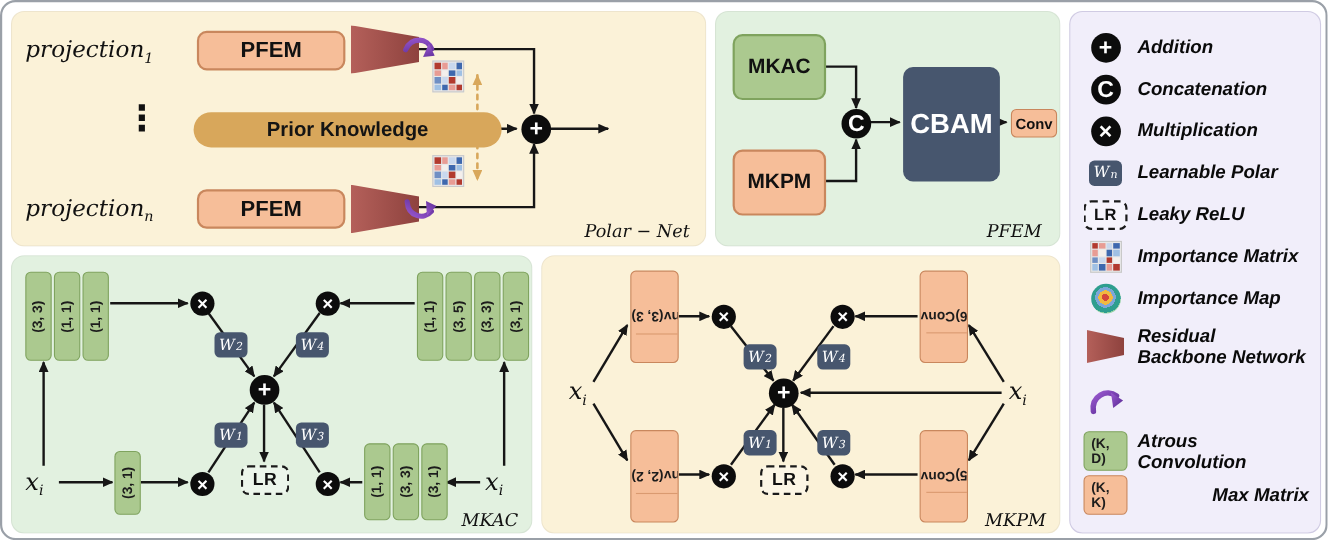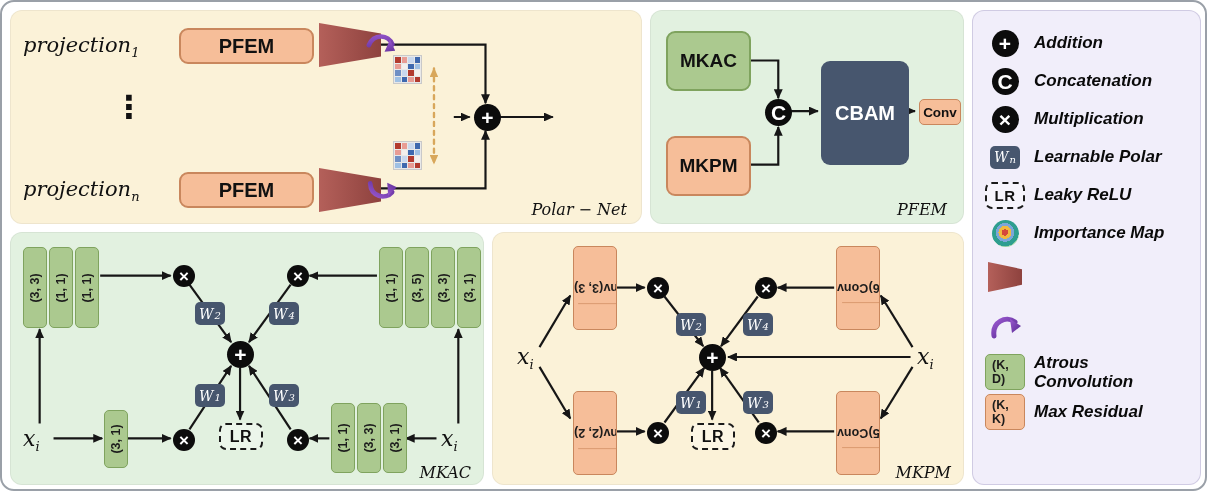--- a/index.html
+++ b/index.html
@@ -19,21 +19,21 @@
   .plabel { position:absolute; font-family:"DejaVu Serif","Liberation Serif",serif; font-style:italic; font-size:16px; color:#111; }
   .dots { font-weight:700; font-size:32px; line-height:1; }
 
   .op { border-radius:50%; background:#0c0c0c; color:#fff; display:flex; align-items:center; justify-content:center; font-weight:700; line-height:1; }
   .op.md { width:27px; height:27px; font-size:21px; }
   .op.sm { width:22px; height:22px; font-size:17px; }
 
   .cc { display:flex; align-items:center; justify-content:center; }
   .sbox { background:#F6BE99; border:2px solid #C9875D; border-radius:9px; font-weight:700; font-size:20px; }
   .gbox { background:#ABC98F; border:2px solid #7FA35E; border-radius:9px; font-weight:600; font-size:19px; }
-  .slate { background:#47566E; color:#fff; border-radius:9px; font-weight:600; font-size:20px; }
+  .slate { background:#47566E; color:#fff; border-radius:9px; font-weight:600; font-size:25px; }
   .convbox { background:#F6BE99; border:1.5px solid #C9875D; border-radius:5px; font-weight:700; font-size:13.5px; }
   .fcbox { background:#fff; border:2.5px solid #111; border-radius:8px; font-size:21px; }
   .pill { background:#D8A75B; border-radius:17px; font-weight:700; font-size:18.5px; color:#141414; }
 
   .trap { background:linear-gradient(90deg,#B4605A 0%,#8E423E 100%); clip-path:polygon(0 0,100% 24%,100% 76%,0 100%); }
   .imatrix { width:29px; height:29px; display:grid; grid-template-columns:repeat(4,1fr); grid-auto-rows:1fr; gap:1px; padding:1px; background:#e8e8e8; border:1px solid #c9c9c9; }
   .imatrix i { display:block; }
   .imap { width:27px; height:27px; border-radius:50%;
           background:radial-gradient(circle at 48% 46%, #d5473b 0 16%, #f0b93f 16% 32%, #7ca6d8 32% 46%, #2e9e8f 46% 68%, #8ecf9f 68% 82%, #2e9e8f 82% 100%); }
 
@@ -50,21 +50,21 @@
   .kv2 .col { flex:1; display:flex; align-items:center; justify-content:center; }
   .kv2 .col + .col { border-left:1.5px solid #DA9A70; }
   .kv2 span { transform:rotate(-90deg); white-space:nowrap; font-weight:700; font-size:12.5px; color:#1c1c1c; }
   .kbox { border-radius:5px; font-weight:700; font-size:12.5px; display:flex; align-items:center; justify-content:center; padding:3px 6px; color:#1c1c1c; }
   .kbox.green { background:#ABC98F; border:1.5px solid #7FA35E; }
   .kbox.orange { background:#F6BE99; border:1.5px solid #C9875D; }
 
   .legend-list { position:absolute; inset:0; padding:13px 10px 8px 12px; display:flex; flex-direction:column; }
   .lrow { display:flex; align-items:center; gap:9px; min-height:38px; }
   .lrow.two { min-height:50px; }
-  .lrow.short { min-height:40px; }
+  .lrow.short { min-height:40px;justify-content:space-between; }
   .lic { width:40px; display:flex; justify-content:center; flex:0 0 40px; }
   .llabel { font-size:17px; font-weight:600; line-height:1.12; color:#0a0a0a;font-style:italic; }
 </style>
 </head>
 <body>
 
 <svg width="0" height="0" style="position:absolute" aria-hidden="true">
   <defs>
     <marker id="ah" viewBox="0 0 10 9" markerWidth="10" markerHeight="9" refX="9" refY="4.5" orient="auto" markerUnits="userSpaceOnUse">
       <path d="M0,0 L10,4.5 L0,9 Z" fill="#161616"></path>
@@ -139,20 +139,21 @@
         <i style="background: rgb(111, 143, 196);"></i>
         <i style="background: rgb(201, 216, 238);"></i>
         <i style="background: rgb(178, 58, 46);"></i>
         <i style="background: rgb(244, 239, 236);"></i>
         <i style="background: rgb(159, 192, 228);"></i>
         <i style="background: rgb(62, 104, 174);"></i>
         <i style="background: rgb(232, 156, 148);"></i>
         <i style="background: rgb(178, 58, 46);"></i>
       </div>
 
+    <div class="pill cc abs" style="left:165px;top:91px;width:280px;height:32px">Prior Knowledge</div>
 
     <div class="op md abs" style="left:463px;top:93px">+</div>
 
     <span class="plabel" style="right:14px;bottom:4px">Polar − Net</span>
   </section>
 
   <section class="panel green" style="left:648px;top:8px;width:314px;height:214px">
     <svg class="wires" viewBox="0 0 314 214">
       <path d="M100 50 H128 V88" fill="none" stroke="#161616" stroke-width="2.2" marker-end="url(#ah)"></path>
       <path d="M100 155 H128 V117" fill="none" stroke="#161616" stroke-width="2.2" marker-end="url(#ah)"></path>
@@ -369,32 +370,56 @@
         <span class="llabel">Learnable Polar</span>
       </div>
 
       <div class="lrow">
         <span class="lic">
             <span class="lrbox" style="width:40px;height:27px;font-size:15px">LR</span>
           </span>
         <span class="llabel">Leaky ReLU</span>
       </div>
 
+      <div class="lrow">
+        <span class="lic">
+            <span class="imatrix">
+              <i style="background: rgb(178, 58, 46);"></i>
+              <i style="background: rgb(232, 156, 148);"></i>
+              <i style="background: rgb(201, 216, 238);"></i>
+              <i style="background: rgb(62, 104, 174);"></i>
+              <i style="background: rgb(232, 156, 148);"></i>
+              <i style="background: rgb(244, 239, 236);"></i>
+              <i style="background: rgb(62, 104, 174);"></i>
+              <i style="background: rgb(159, 192, 228);"></i>
+              <i style="background: rgb(111, 143, 196);"></i>
+              <i style="background: rgb(201, 216, 238);"></i>
+              <i style="background: rgb(178, 58, 46);"></i>
+              <i style="background: rgb(244, 239, 236);"></i>
+              <i style="background: rgb(159, 192, 228);"></i>
+              <i style="background: rgb(62, 104, 174);"></i>
+              <i style="background: rgb(232, 156, 148);"></i>
+              <i style="background: rgb(178, 58, 46);"></i>
+            </span>
+          </span>
+        <span class="llabel">Importance Matrix</span>
+      </div>
 
       <div class="lrow">
         <span class="lic">
             <span class="imap"></span>
           </span>
         <span class="llabel">Importance Map</span>
       </div>
 
       <div class="lrow two">
         <span class="lic">
             <span class="trap" style="width:34px;height:30px;display:inline-block"></span>
           </span>
+        <span class="llabel">Residual Backbone Network</span>
       </div>
 
       <div class="lrow two">
         <span class="lic">
           <svg width="32" height="26" viewBox="0 0 32 26">
             <path d="M5 22 C 3 8, 17 1, 26 8" stroke="url(#pg)" stroke-width="5" fill="none" stroke-linecap="round"></path>
             <polygon points="21,5 32,12 23,19" fill="url(#pg)"></polygon>
           </svg>
         </span>
       </div>
@@ -403,19 +428,19 @@
         <span class="lic">
             <span class="kbox green">(K, D)</span>
           </span>
         <span class="llabel">Atrous Convolution</span>
       </div>
 
       <div class="lrow short">
         <span class="lic">
             <span class="kbox orange">(K, K)</span>
           </span>
-        <span class="llabel">Max Residual</span>
+        <span class="llabel">Max Matrix</span>
       </div>
 
     </div>
   </section>
 
 </div>
 
 </body></html>

